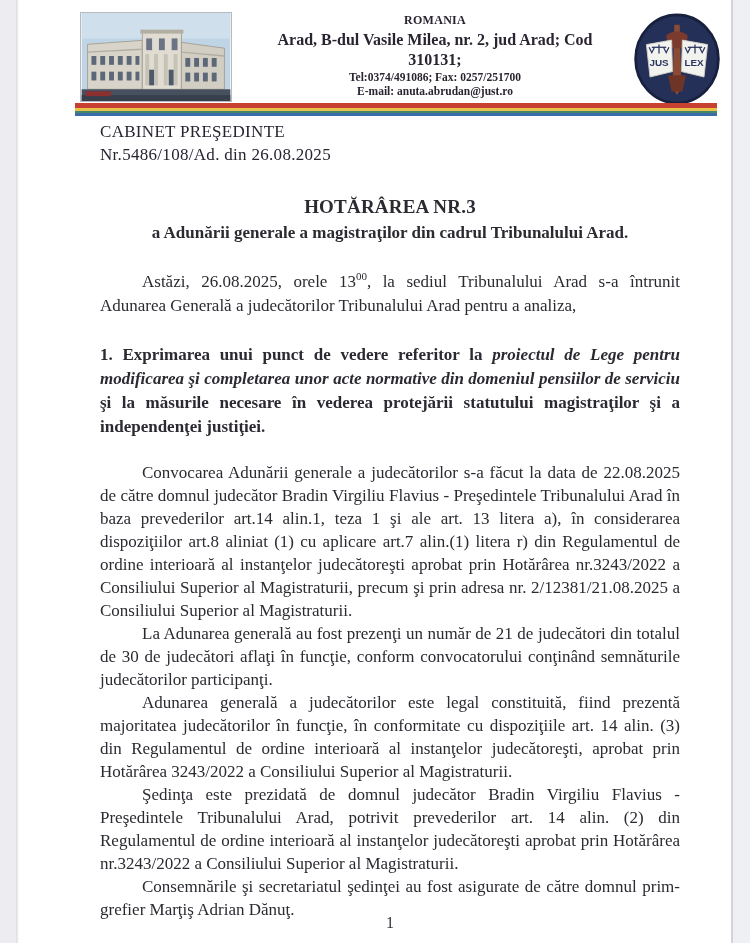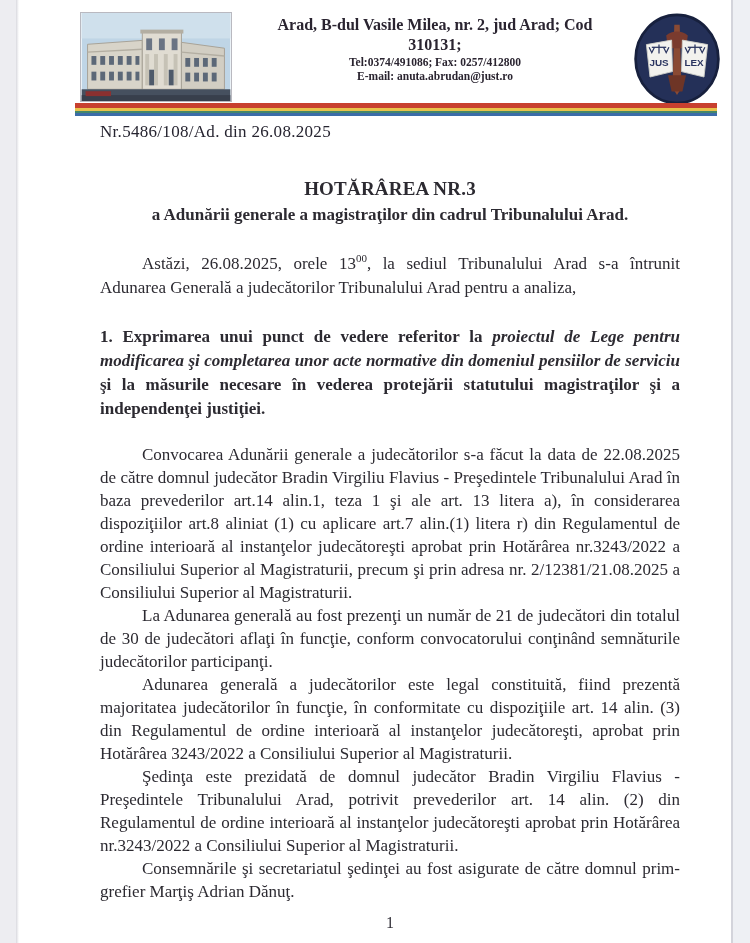--- a/index.html
+++ b/index.html
@@ -33,21 +33,21 @@
   .b1{height:5px;}
   .b2{height:3px;}
   .b3{height:2px;}
   .b4{height:3px;}
 
   
   .cabinet{position:absolute;left:100px;top:120px;font-size:17px;line-height:23px;color:#262430;letter-spacing:.3px;}
 
   
   .content{position:absolute;left:100px;top:166px;width:580px;text-align:justify;font-size:17px;line-height:23px;}
-  .doc-title{margin-top:10px;text-align:center;font-weight:bold;font-size:19px;line-height:26px;letter-spacing:.2px;}
+  .doc-title{margin-top:28px;text-align:center;font-weight:bold;font-size:19px;line-height:26px;letter-spacing:.2px;}
   .doc-subtitle{text-align:center;font-weight:bold;font-size:17px;line-height:26px;}
   .para{text-indent:42px;margin:0;}
   .p1{margin-top:24px;line-height:24px;}
   .item1{margin-top:25px;font-weight:bold;line-height:24px;text-indent:0;}
   .p3{margin-top:22px;}
   sup{font-size:11px;line-height:0;vertical-align:super;}
   .em{font-style:italic;}
 
   .page-number{position:absolute;left:100px;top:914px;width:580px;text-align:center;font-size:16px;color:#33313a;}
 </style>
@@ -114,22 +114,23 @@
         <rect x="133" y="61" width="5" height="9"></rect>
     </g>
 
     <rect x="0" y="78" width="152" height="12" fill="#46505f"></rect>
     <rect x="0" y="84" width="152" height="6" fill="#383f4c"></rect>
     <rect x="4" y="80" width="26" height="5" fill="#8a3030"></rect>
   </svg>
 </div>
 
 <div class="head-center">
+  <div class="hc1">ROMANIA</div>
   <div class="hc3">Arad, B-dul Vasile Milea, nr. 2, jud Arad; Cod 310131;</div>
-  <div class="hc4">Tel:0374/491086; Fax: 0257/412800</div>
+  <div class="hc4">Tel:0374/491086; Fax: 0257/251700</div>
   <div class="hc5">E-mail: anuta.abrudan@just.ro</div>
 </div>
 
 <div class="logo">
   <svg viewBox="0 0 100 104">
     <ellipse cx="50" cy="52" rx="46" ry="49" fill="#243058" stroke="#17203d" stroke-width="3"></ellipse>
 
     <path d="M47 14 L53 14 L55 84 L50 92 L45 84 Z" fill="#8a4a33"></path>
     <path d="M38 26 C44 20 56 20 62 26 L60 40 L40 40 Z" fill="#7a3b2e"></path>
     <path d="M40 70 L60 70 L56 88 L44 88 Z" fill="#6e3526"></path>
@@ -157,20 +158,21 @@
 </div>
 
 <div class="stripe">
   <div class="band b1" style="background-color: rgb(200, 64, 47);"></div>
   <div class="band b2" style="background-color: rgb(232, 194, 74);"></div>
   <div class="band b3" style="background-color: rgb(67, 135, 107);"></div>
   <div class="band b4" style="background-color: rgb(60, 108, 168);"></div>
 </div>
 
 <div class="cabinet">
+  <div>CABINET PREŞEDINTE</div>
   <div>Nr.5486/108/Ad. din 26.08.2025</div>
 </div>
 
 <div class="content">
   <div class="doc-title">HOTĂRÂREA NR.3</div>
   <div class="doc-subtitle">a Adunării generale a magistraţilor din cadrul Tribunalului Arad.</div>
 
   <p class="para p1"><span>Astăzi, 26.08.2025, orele 13</span><sup>00</sup><span>, la sediul Tribunalului Arad s-a întrunit Adunarea Generală a judecătorilor Tribunalului Arad pentru a analiza,</span></p>
 
   <p class="para item1"><span>1. Exprimarea unui punct de vedere referitor la </span><span class="em">proiectul de Lege pentru modificarea şi completarea unor acte normative din domeniul pensiilor de serviciu</span><span> şi la măsurile necesare în vederea protejării statutului magistraţilor şi a independenţei justiţiei.</span></p>

